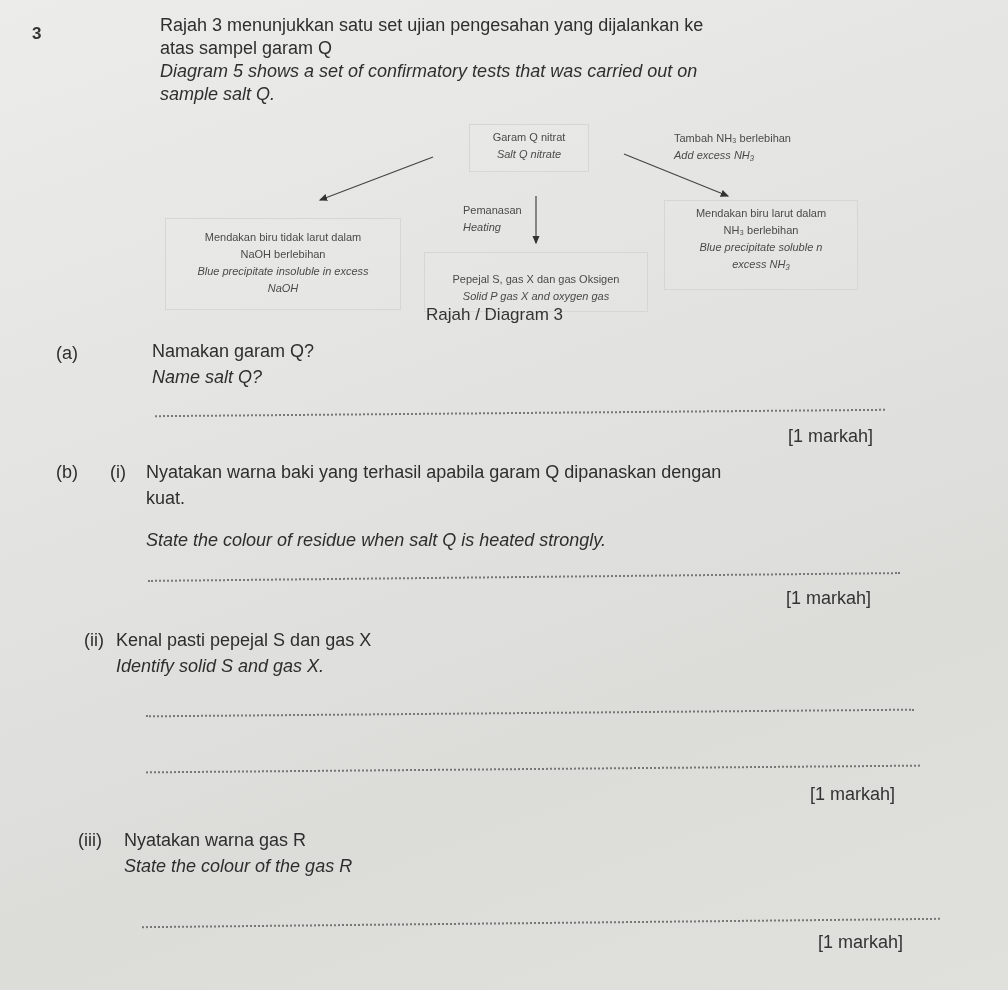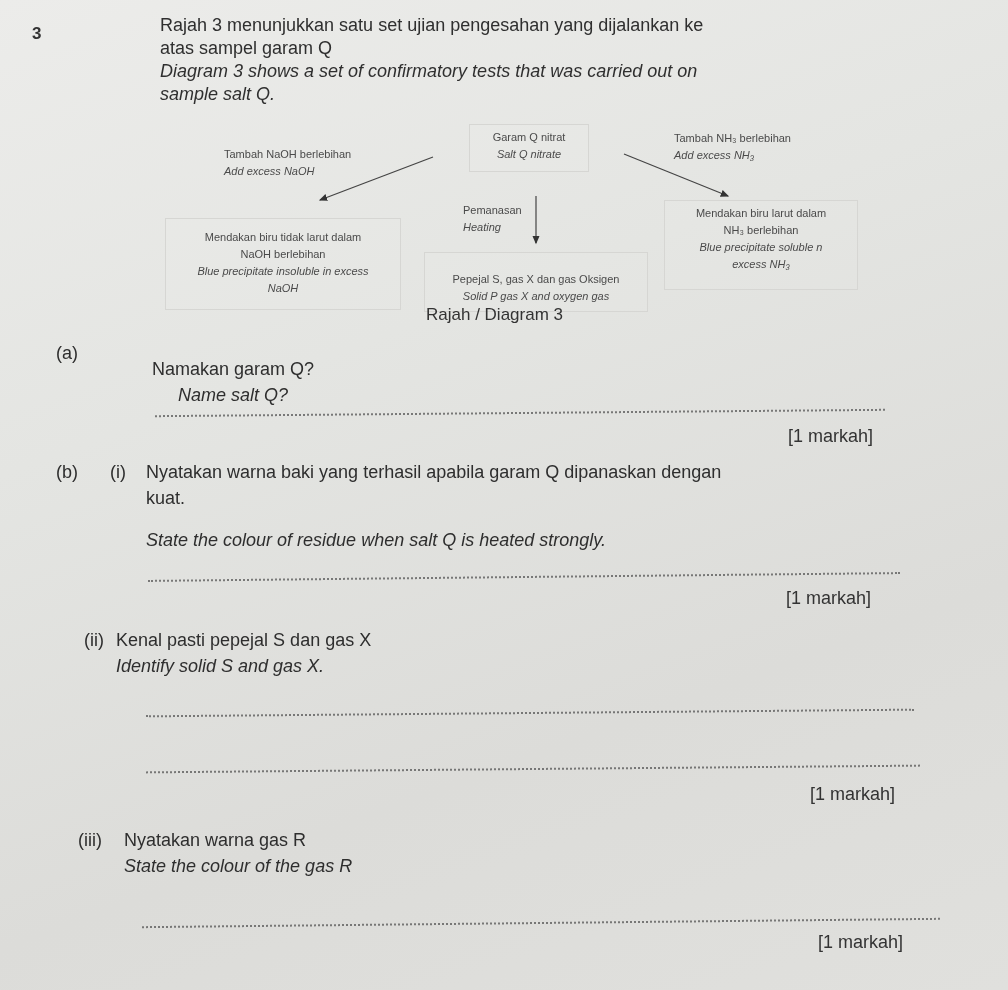--- a/index.html
+++ b/index.html
@@ -57,45 +57,41 @@
     }
     .mark { font-size: 18px; color: #333; }
   </style>
 </head>
 <body>
 
 <div class="abs q-num">3</div>
 <div class="abs intro">
   <div>Rajah 3 menunjukkan satu set ujian pengesahan yang dijalankan ke</div>
   <div>atas sampel garam Q</div>
-  <div class="it">Diagram 3 shows a set of confirmatory tests that was carried out on</div>
+  <div class="it">Diagram 5 shows a set of confirmatory tests that was carried out on</div>
   <div class="it">sample salt Q.</div>
 </div>
 
 <div class="abs diagram">
   <svg class="abs" style="left:0;top:0;" width="1008" height="340">
     <defs>
       <marker id="ah" markerWidth="8" markerHeight="8" refX="6" refY="4" orient="auto">
         <path d="M0,1 L7,4 L0,7 Z" fill="#333"></path>
       </marker>
     </defs>
     <line x1="433" y1="157" x2="320" y2="200" stroke="#444" stroke-width="1.2" marker-end="url(#ah)"></line>
     <line x1="624" y1="154" x2="728" y2="196" stroke="#444" stroke-width="1.2" marker-end="url(#ah)"></line>
     <line x1="536" y1="196" x2="536" y2="243" stroke="#444" stroke-width="1.2" marker-end="url(#ah)"></line>
   </svg>
 
   <div class="dbox" style="left:469px;top:124px;width:118px;height:42px;padding-top:4px;">
     <div>Garam Q nitrat</div>
     <div class="it">Salt Q nitrate</div>
   </div>
 
-  <div class="dlabel" style="left:224px;top:146px;">
-    <div>Tambah NaOH berlebihan</div>
-    <div class="it">Add excess NaOH</div>
-  </div>
 
   <div class="dlabel" style="left:674px;top:130px;">
     <div>Tambah NH₃ berlebihan</div>
     <div class="it">Add excess NH₃</div>
   </div>
 
   <div class="dlabel" style="left:463px;top:202px;">
     <div>Pemanasan</div>
     <div class="it">Heating</div>
   </div>
@@ -116,21 +112,21 @@
     <div>Mendakan biru larut dalam</div>
     <div>NH₃ berlebihan</div>
     <div class="it">Blue precipitate soluble n</div>
     <div class="it">excess NH₃</div>
   </div>
 </div>
 
 <div class="abs caption">Rajah / Diagram 3</div>
 
 <div class="abs qlabel" style="left:56px;top:343px;">(a)</div>
-<div class="abs qtext" style="left:152px;top:356px;text-align:center;">
+<div class="abs qtext" style="left:152px;top:338px;">
   <div>Namakan garam Q?</div>
   <div class="it">Name salt Q?</div>
 </div>
 <div class="dots" style="left:155px;top:412px;width:730px;transform:rotate(-0.5deg);"></div>
 <div class="abs mark" style="left:788px;top:426px;">[1 markah]</div>
 
 <div class="abs qlabel" style="left:56px;top:462px;">(b)</div>
 <div class="abs qlabel" style="left:110px;top:462px;">(i)</div>
 <div class="abs qtext" style="left:146px;top:459px;width:760px;">
   <div>Nyatakan warna baki yang terhasil apabila garam Q dipanaskan dengan</div>

